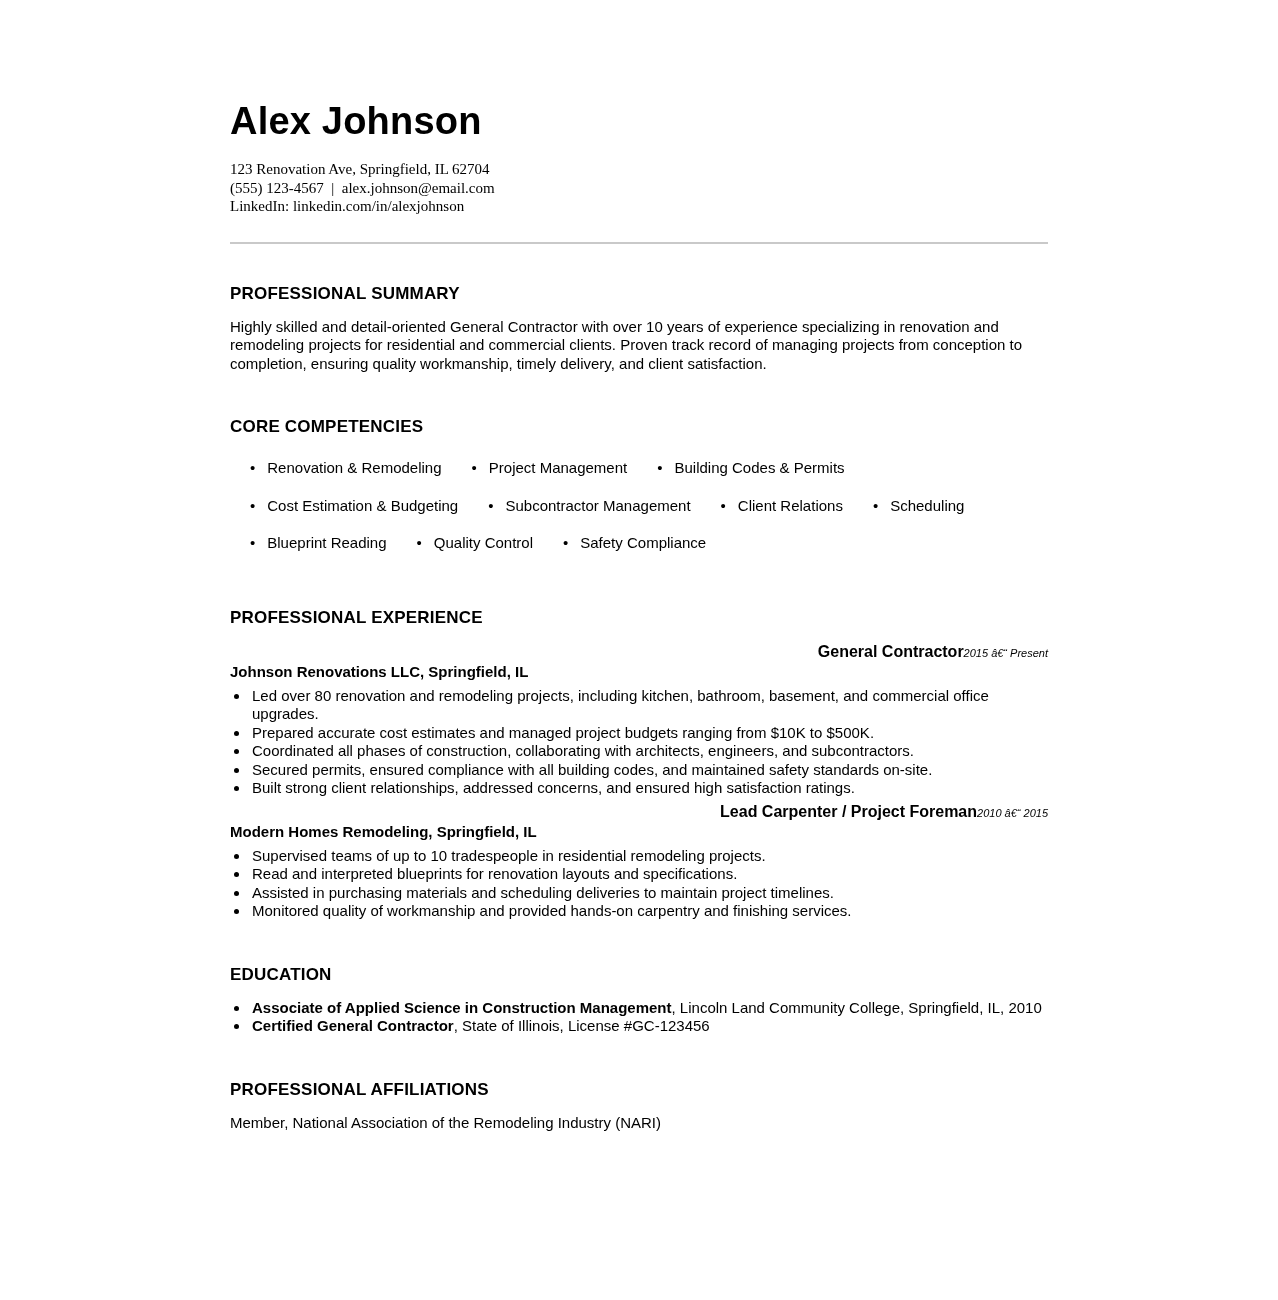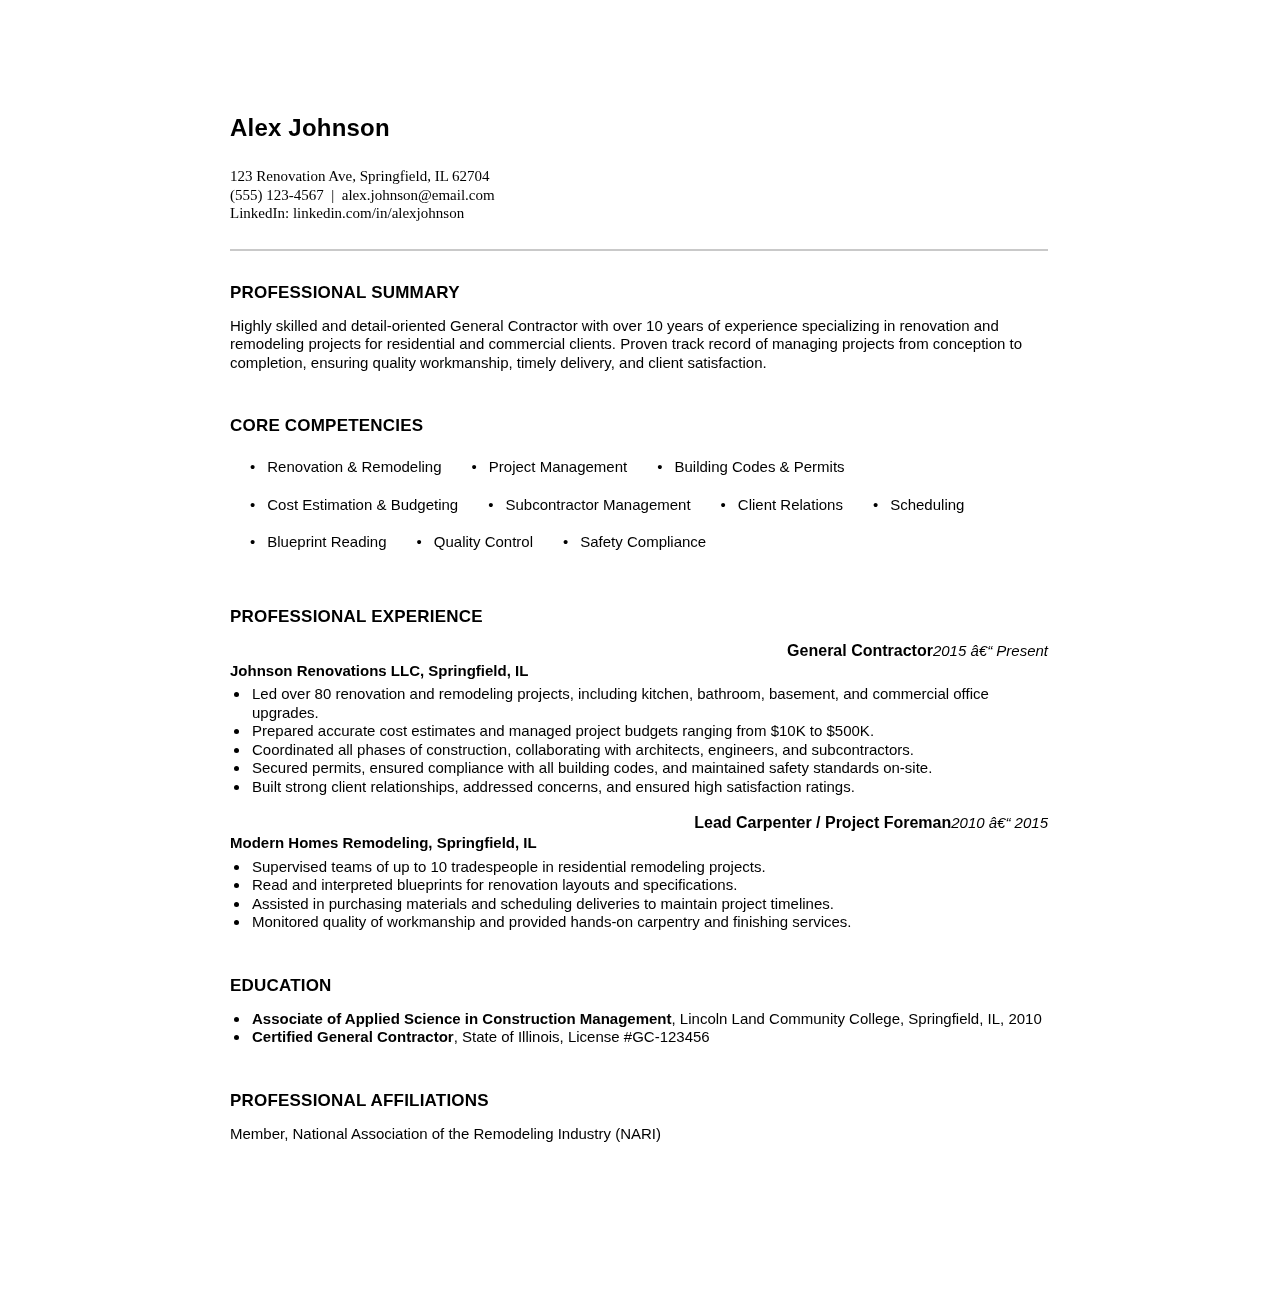--- a/index.html
+++ b/index.html
@@ -17,78 +17,78 @@
     height: 1300px;
     background: #ffffff;
     overflow: hidden;
   }
   .page {
     width: 818px;
     margin: 0 auto;
     padding-top: 92px;
   }
   h1.name {
-    font-size: 24px;
+    font-size: 38px;
     line-height: 42px;
     font-weight: bold;
-    margin: 15px 0 18px 0;
+    margin: 8px 0 18px 0;
     letter-spacing: 0.2px;
   }
   .contact p {
     margin: 0;
     line-height: 18.5px;
     white-space: pre-wrap;
     font-family: Liberation Serif, serif;
   }
   .divider {
     border: none;
     border-top: 2px solid #c9c9c9;
     margin: 26px 0 0 0;
   }
   h2.section-title {
     font-size: 17px;
     line-height: 20px;
     font-weight: bold;
     margin: 44px 0 14px 0;
     letter-spacing: 0.2px;
   }
-  h2.section-title.first { margin-top: 32px; }
+  h2.section-title.first { margin-top: 40px; }
   p.body-text { margin: 0; }
   
   ul.competencies {
     list-style: none;
     margin: 4px 0 0 0;
     padding: 0 0 0 20px;
     display: flex;
     flex-wrap: wrap;
   }
   ul.competencies li {
     margin: 8px 30px 11px 0;
     white-space: nowrap;
   }
   ul.competencies li::before {
     content: "\2022";
     margin-right: 12px;
   }
   
   .job { margin-top: 4px; }
-  .job + .job { margin-top: 17px; }
+  .job + .job { margin-top: 4px; }
   .job-head {
     display: flex;
     justify-content: flex-end;
     align-items: baseline;
   }
   .job-title {
     font-size: 16px;
     font-weight: bold;
     line-height: 20px;
   }
   .job-dates {
     font-style: italic;
-    font-size: 15px;
+    font-size: 11px;
   }
   .company {
     font-weight: bold;
     margin: 1px 0 5px 0;
   }
   ul.bullets {
     margin: 0;
     padding: 0 0 0 20px;
   }
   ul.bullets li {

